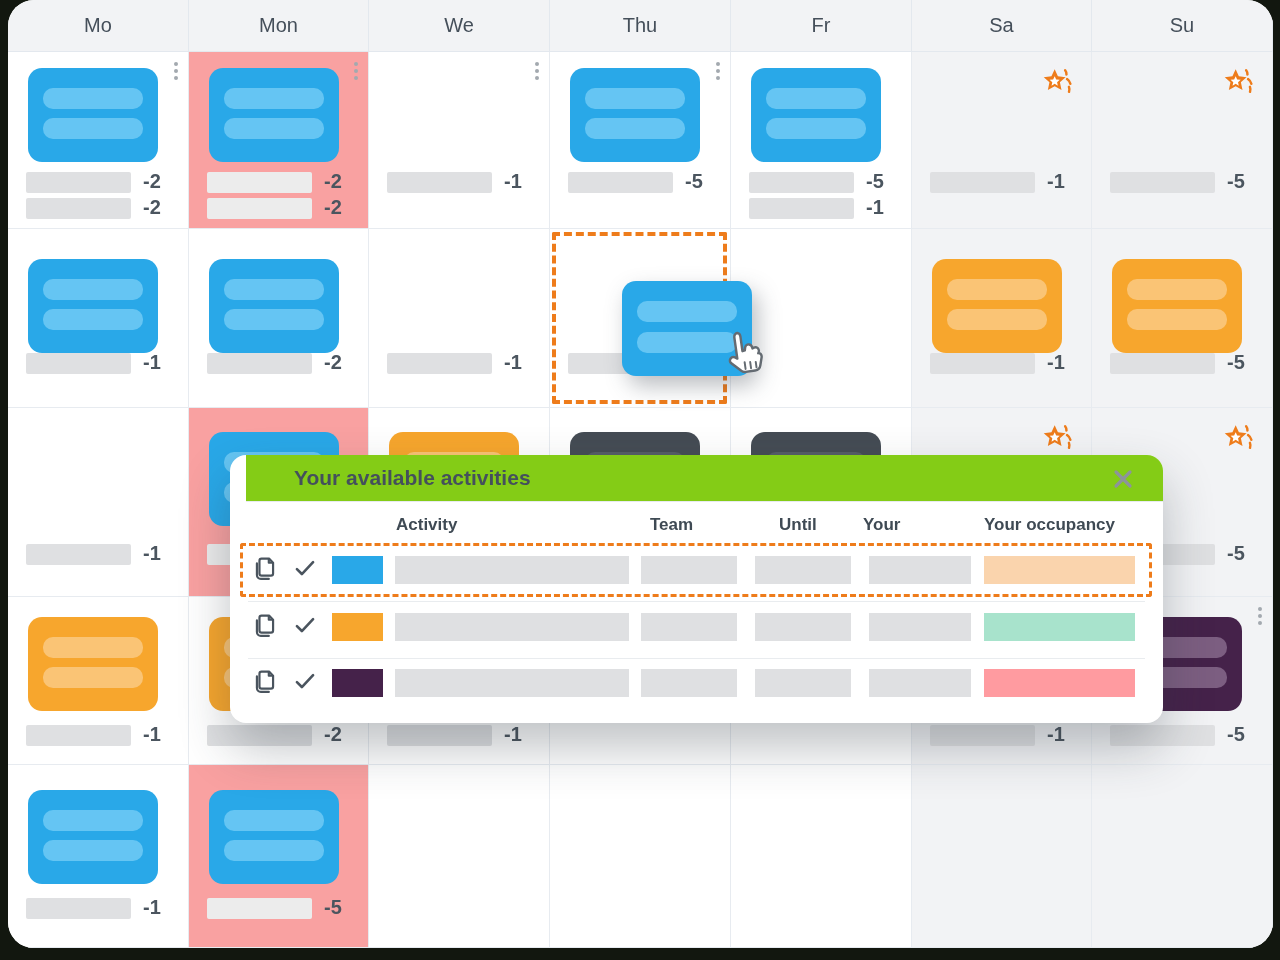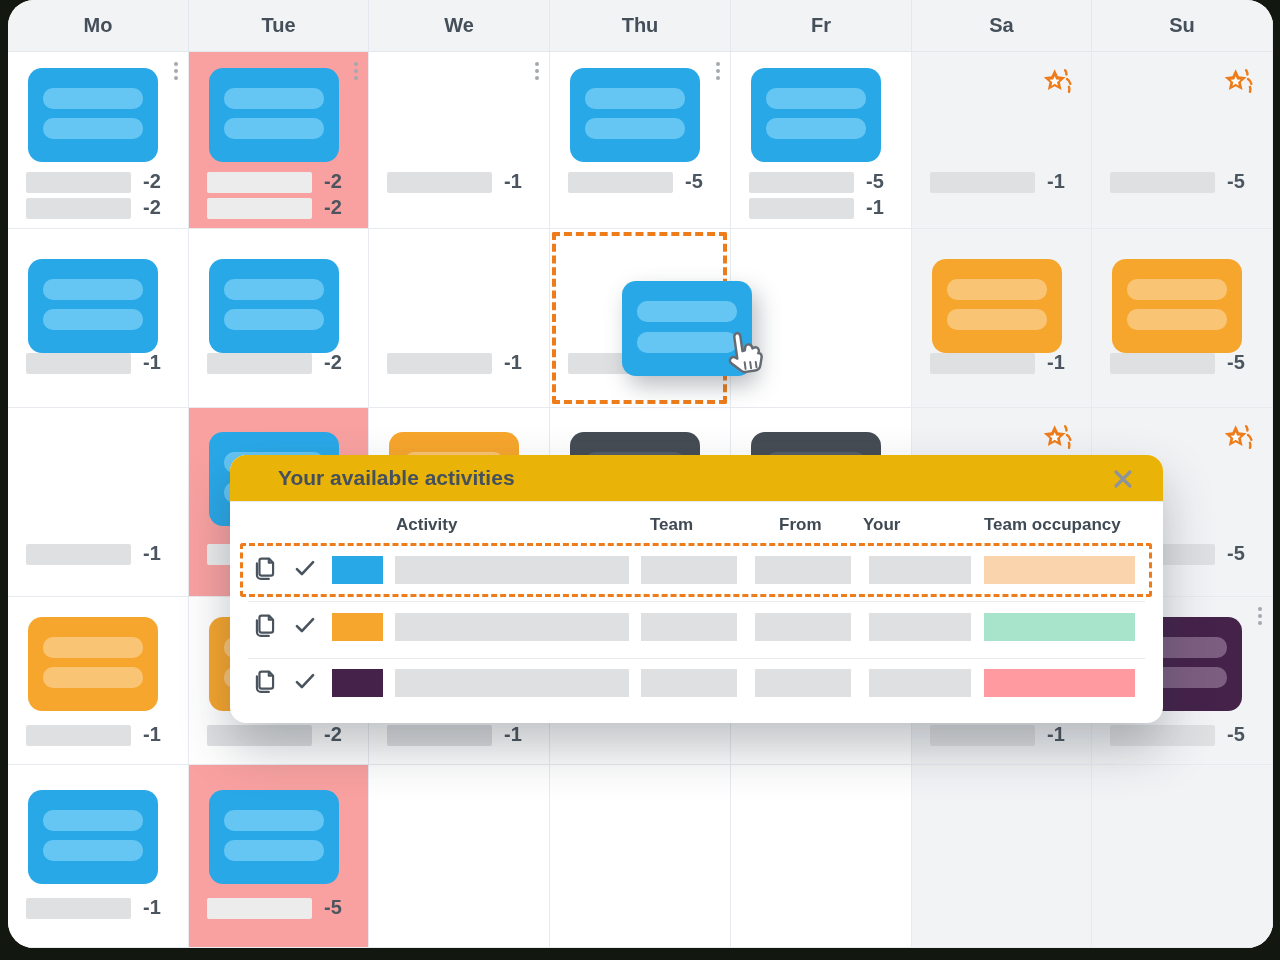--- a/index.html
+++ b/index.html
@@ -10,21 +10,21 @@
     position:relative;
   }
   .app{
     position:absolute;left:8px;top:0;width:1265px;height:948px;
     background:#ffffff;border-radius:26px;overflow:hidden;
   }
   .day-head{
     position:absolute;top:0;height:52px;background:#f2f3f5;
     border-right:1px solid #e3e8ee;border-bottom:1px solid #e3e8ee;
     display:flex;align-items:center;justify-content:center;
-    font-weight:700;font-size:20px;color:#454f5a;box-sizing:border-box;
+    font-weight:400;font-size:20px;color:#454f5a;box-sizing:border-box;
   }
   .cell{
     position:absolute;box-sizing:border-box;background:#ffffff;
     border-right:1px solid #e7ebf0;border-bottom:1px solid #e7ebf0;
   }
   .cell.weekend{background:#f2f3f5;}
   .cell.pink{background:#f9a1a1;}
   .shiftcard{
     position:absolute;left:20px;width:130px;height:94px;border-radius:14px;
   }
@@ -49,21 +49,21 @@
   .dragcard .inbar{position:absolute;left:15px;width:100px;height:21px;border-radius:10px;}
   .cursor{position:absolute;left:170px;top:100px;width:50px;height:54px;z-index:8;transform:rotate(-8deg);}
   
   .modal{
     position:absolute;left:222px;top:455px;width:933px;height:268px;
     background:#ffffff;border-radius:16px;z-index:50;
     box-shadow:0 24px 50px rgba(40,50,60,.30);
     overflow:hidden;
   }
   .modal-head{
-    position:absolute;left:0;top:0;right:0;height:46px;background:#eab308;
+    position:absolute;left:16px;top:0;right:0;height:46px;background:#84cc16;
     border-bottom:1px solid #e7ebf0;
   }
   .modal-title{
     position:absolute;left:48px;top:11px;font-weight:700;font-size:21px;color:#44505c;
   }
   .modal-close{position:absolute;right:26px;top:10px;width:28px;height:28px;cursor:pointer;}
   .modal-body{position:absolute;left:0;top:46px;right:0;bottom:0;}
   .mcol{
     position:absolute;top:14px;font-weight:700;font-size:17px;color:#3f4a54;white-space:nowrap;
   }
@@ -77,21 +77,21 @@
     position:absolute;left:10px;top:42px;width:912px;height:54px;
     border:3.5px dashed #ee7c1b;box-sizing:border-box;border-radius:3px;
   }
 </style>
 </head>
 <body>
 
 <div class="app">
   <div id="day-header">
       <div class="day-head" style="left: 0px; width: 181px;">Mo</div>
-      <div class="day-head" style="left: 181px; width: 180px;">Tue</div>
+      <div class="day-head" style="left: 181px; width: 180px;">Mon</div>
       <div class="day-head" style="left: 361px; width: 181px;">We</div>
       <div class="day-head" style="left: 542px; width: 181px;">Thu</div>
       <div class="day-head" style="left: 723px; width: 181px;">Fr</div>
       <div class="day-head" style="left: 904px; width: 180px;">Sa</div>
       <div class="day-head" style="left: 1084px; width: 181px;">Su</div>
     </div>
   <div id="grid">
       <div class="cell" style="left: 0px; top: 52px; width: 181px; height: 177px;">
         <div class="phbar" style="top: 120px; background: rgb(223, 224, 226);"></div>
         <div class="count" style="top: 119px;">-2</div>
@@ -342,23 +342,23 @@
       <div class="modal-close">
         <svg viewBox="0 0 28 28" width="28" height="28">
           <path d="M7 7l14 14M21 7L7 21" stroke="#8d949b" stroke-width="3.2" stroke-linecap="round" fill="none"></path>
         </svg>
       </div>
     </div>
     <div class="modal-body">
       <div id="modal-cols">
           <div class="mcol" style="left: 166px;">Activity</div>
           <div class="mcol" style="left: 420px;">Team</div>
-          <div class="mcol" style="left: 549px;">From</div>
+          <div class="mcol" style="left: 549px;">Until</div>
           <div class="mcol" style="left: 633px;">Your</div>
-          <div class="mcol" style="left: 754px;">Team occupancy</div>
+          <div class="mcol" style="left: 754px;">Your occupancy</div>
         </div>
       <div id="modal-rows">
           <div class="mrow" style="top: 55px;">
             <div class="icon" style="left: 20px;"><svg viewBox="0 0 26 26" width="30" height="30">
                 <path d="M10 4h6.5L20 7.5V17c0 1-.8 1.8-1.8 1.8H10c-1 0-1.8-.8-1.8-1.8V5.8C8.2 4.8 9 4 10 4z" fill="none" stroke="#4a545e" stroke-width="1.9" stroke-linejoin="round"></path>
                 <path d="M16.3 4v3.6H20" fill="none" stroke="#4a545e" stroke-width="1.9" stroke-linejoin="round"></path>
                 <path d="M6 8.2v10c0 1.9 1.5 3.4 3.4 3.4h6.9" fill="none" stroke="#4a545e" stroke-width="1.9" stroke-linecap="round"></path>
               </svg></div>
             <div class="icon" style="left: 61px;"><svg viewBox="0 0 26 26" width="28" height="28">
                 <path d="M5.5 14l4.6 4.6L20.5 7.6" stroke="#4a545e" stroke-width="2.4" fill="none" stroke-linecap="round" stroke-linejoin="round"></path>

